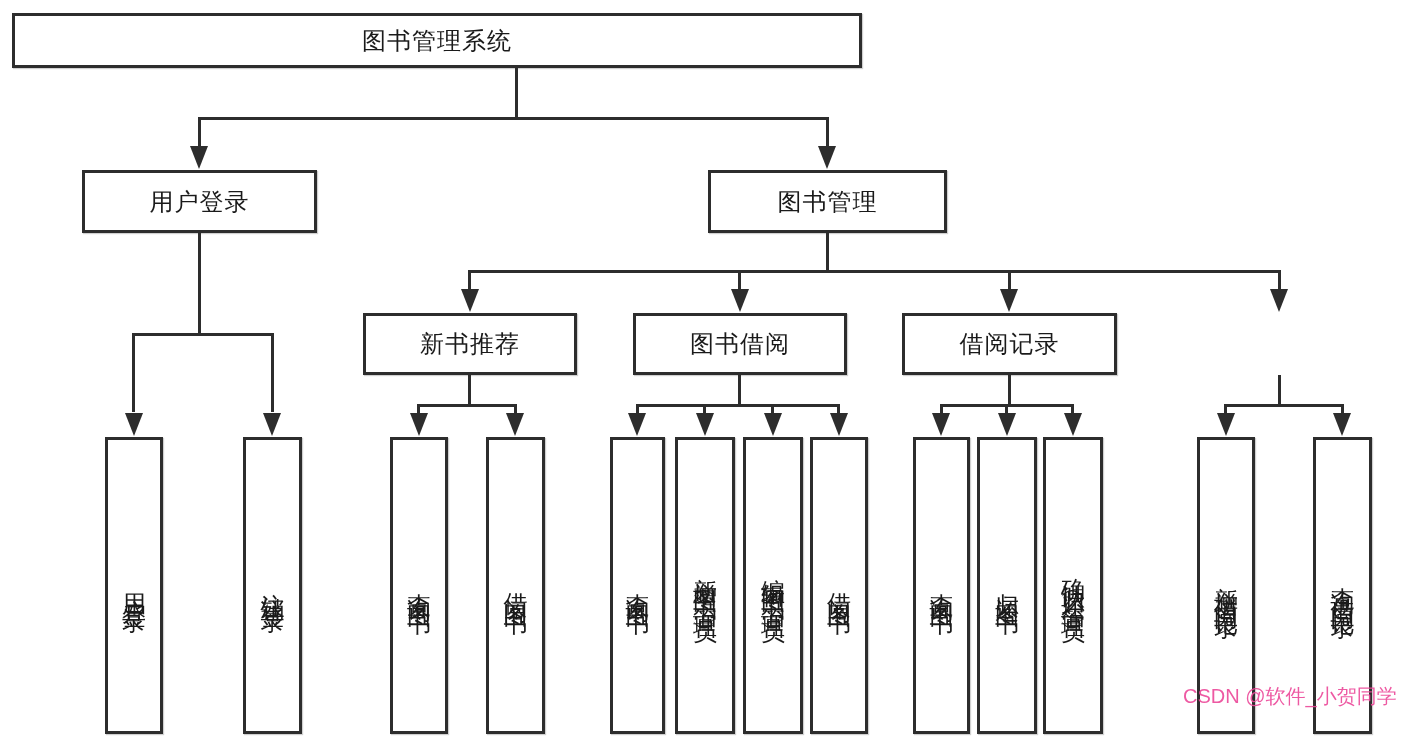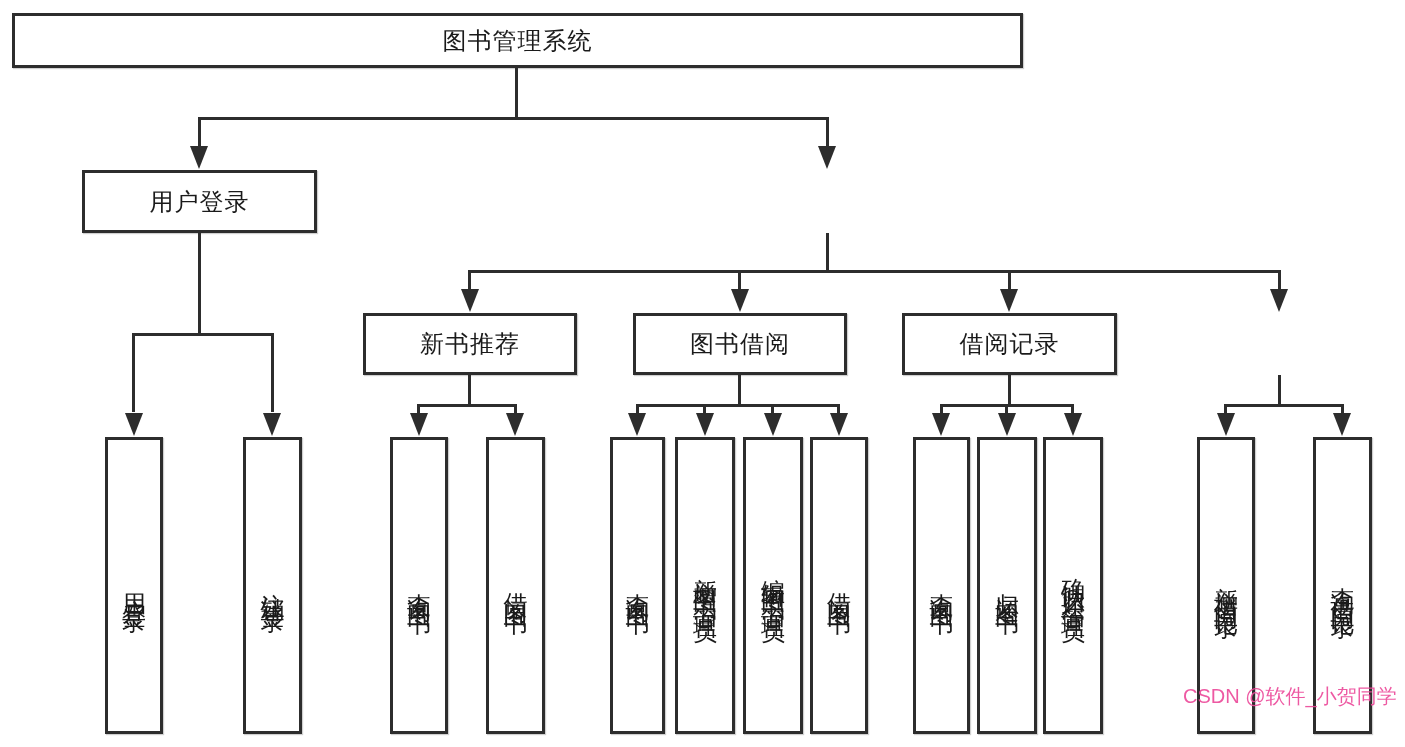--- a/index.html
+++ b/index.html
@@ -56,24 +56,25 @@
     opacity:.9;
     z-index:20;
     white-space:nowrap;
   }
 </style>
 </head>
 <body>
 
 <div id="canvas">
 
-  <div class="hbox" style="left:12px;top:13px;width:1011px;height:55px">图书管理系统</div>
+  <div class="hbox" style="left:12px;top:13px;width:850px;height:55px">图书管理系统</div>
 
   <div class="hbox" style="left:82px;top:170px;width:235px;height:63px">用户登录</div>
 
+  <div class="hbox" style="left:708px;top:170px;width:239px;height:63px">图书管理</div>
 
   <div class="hbox" style="left:633px;top:313px;width:214px;height:62px">图书借阅</div>
 
   <div class="hbox" style="left:363px;top:313px;width:214px;height:62px">新书推荐</div>
 
   <div class="hbox" style="left:902px;top:313px;width:215px;height:62px">借阅记录</div>
 
 
   <div class="vbox" style="left:105px;top:437px;width:58px;height:297px">
     <span>用户登录</span>

